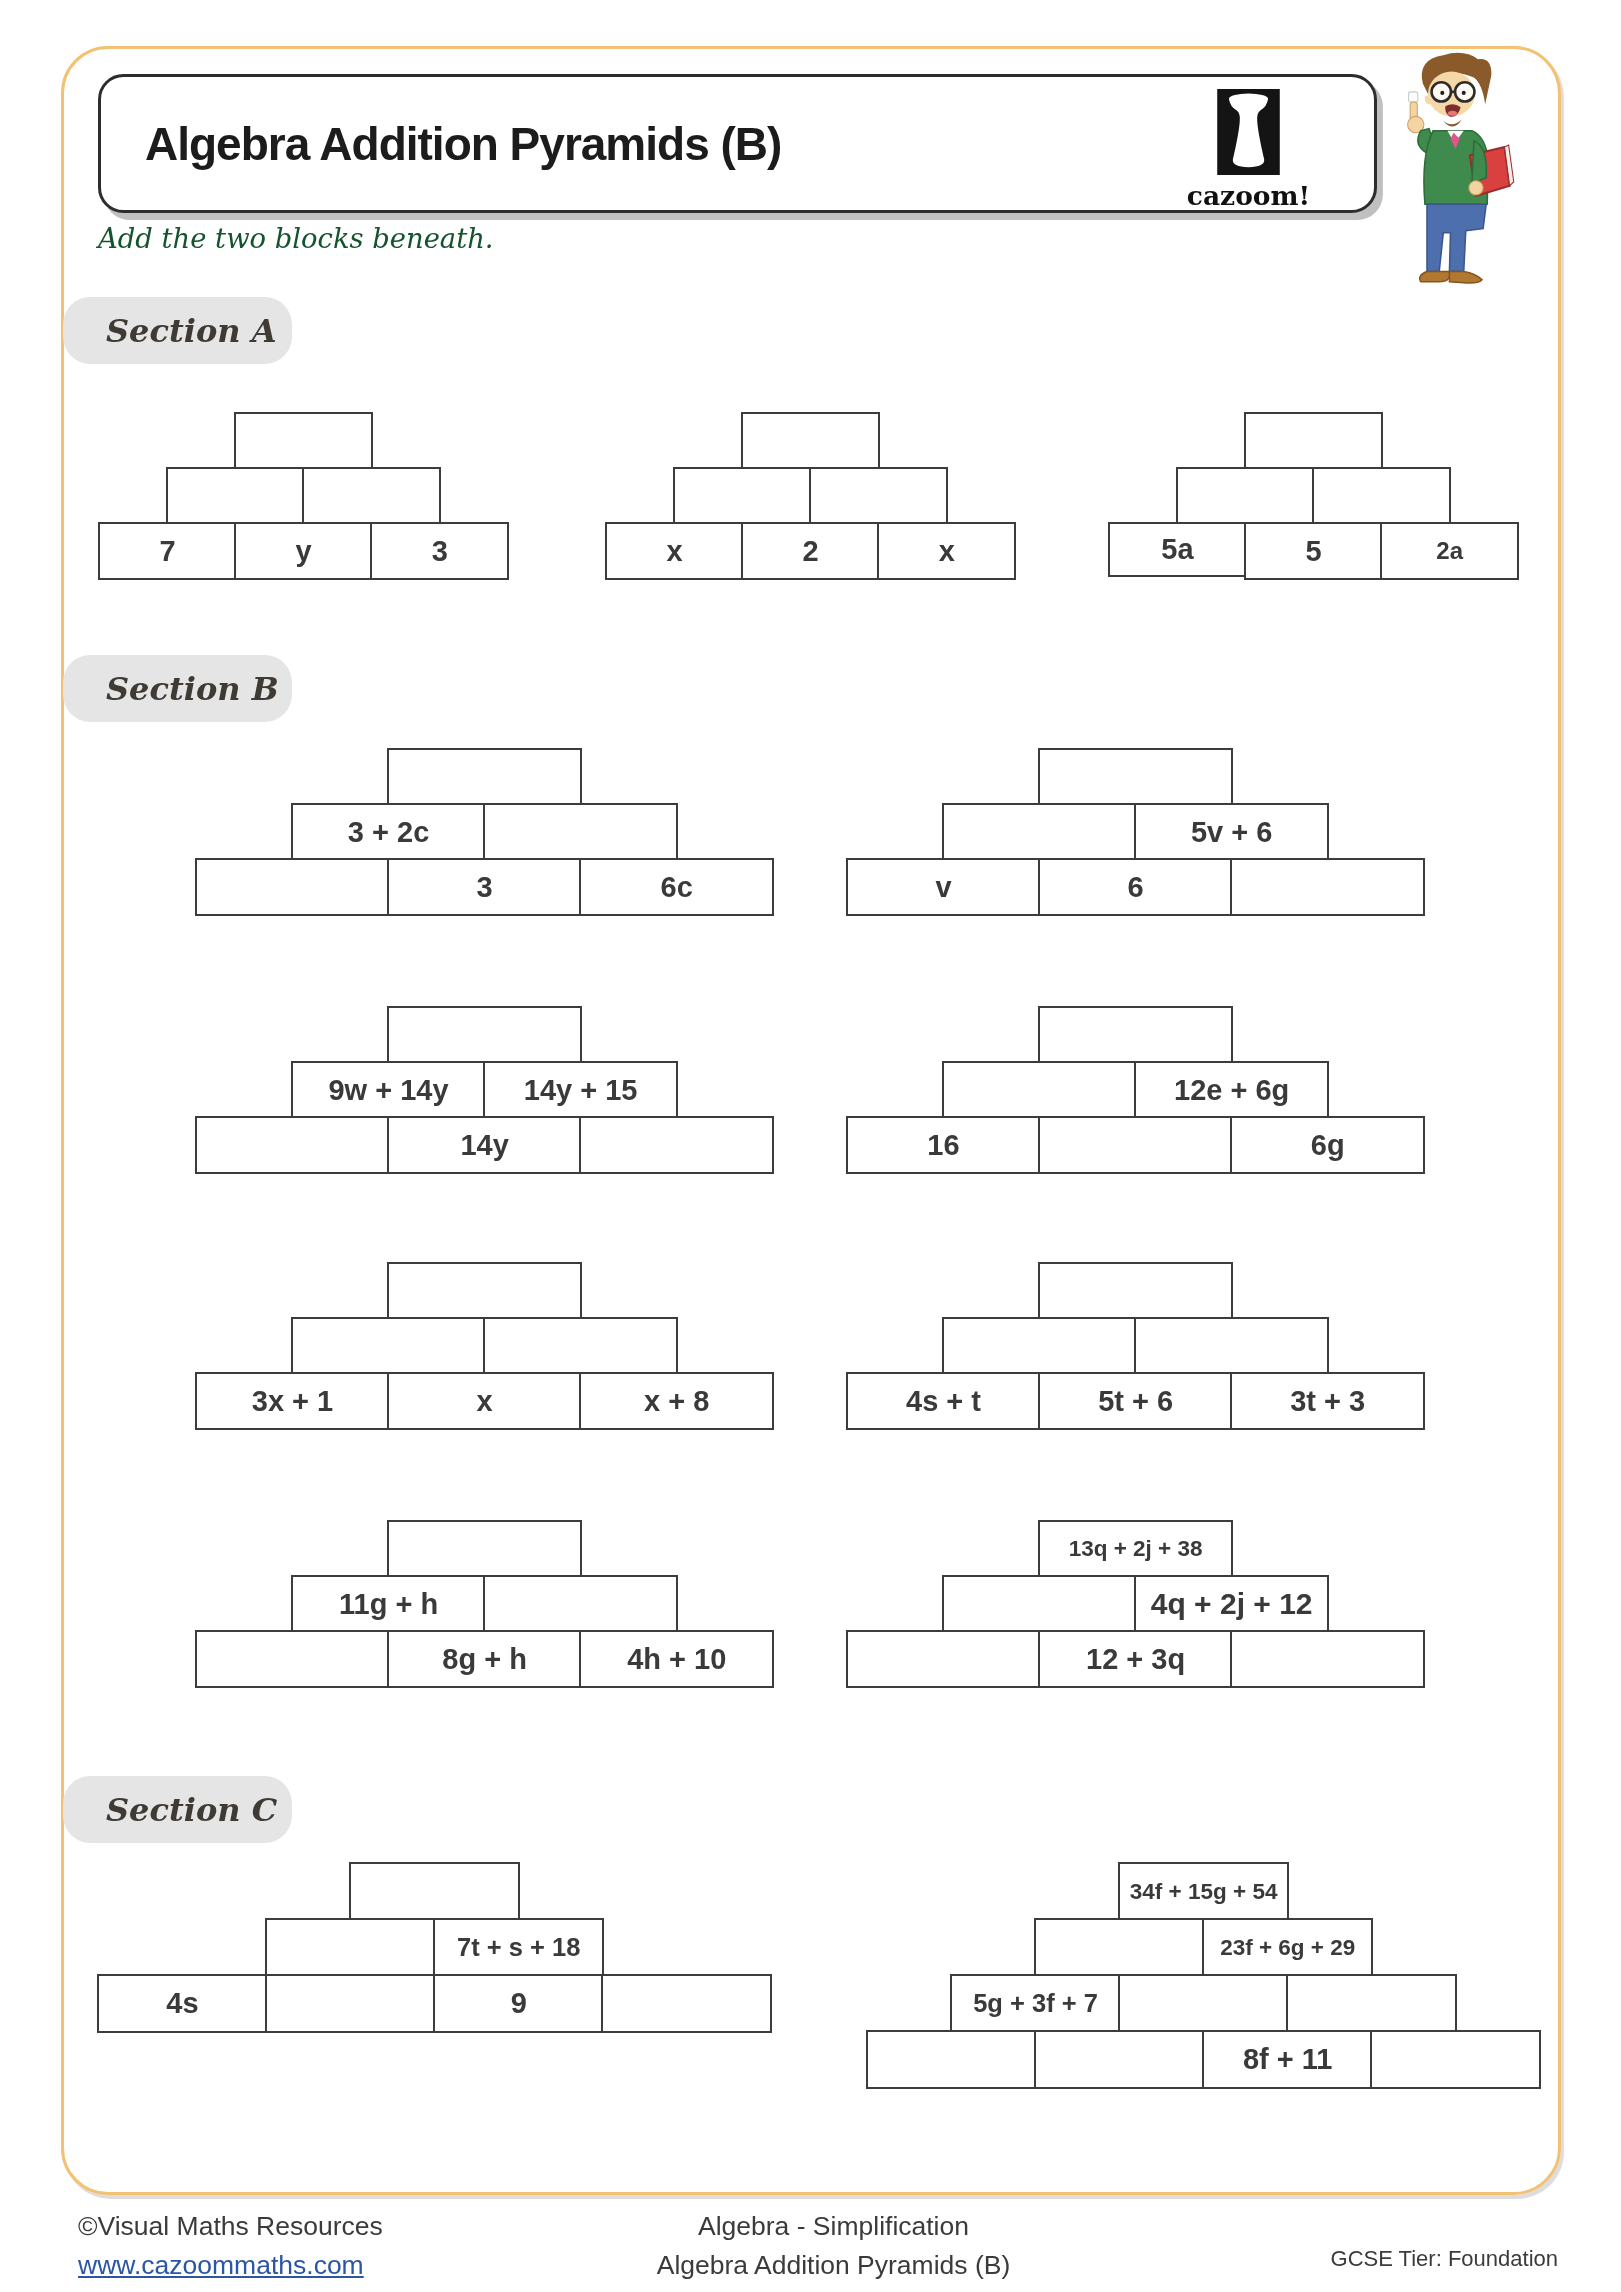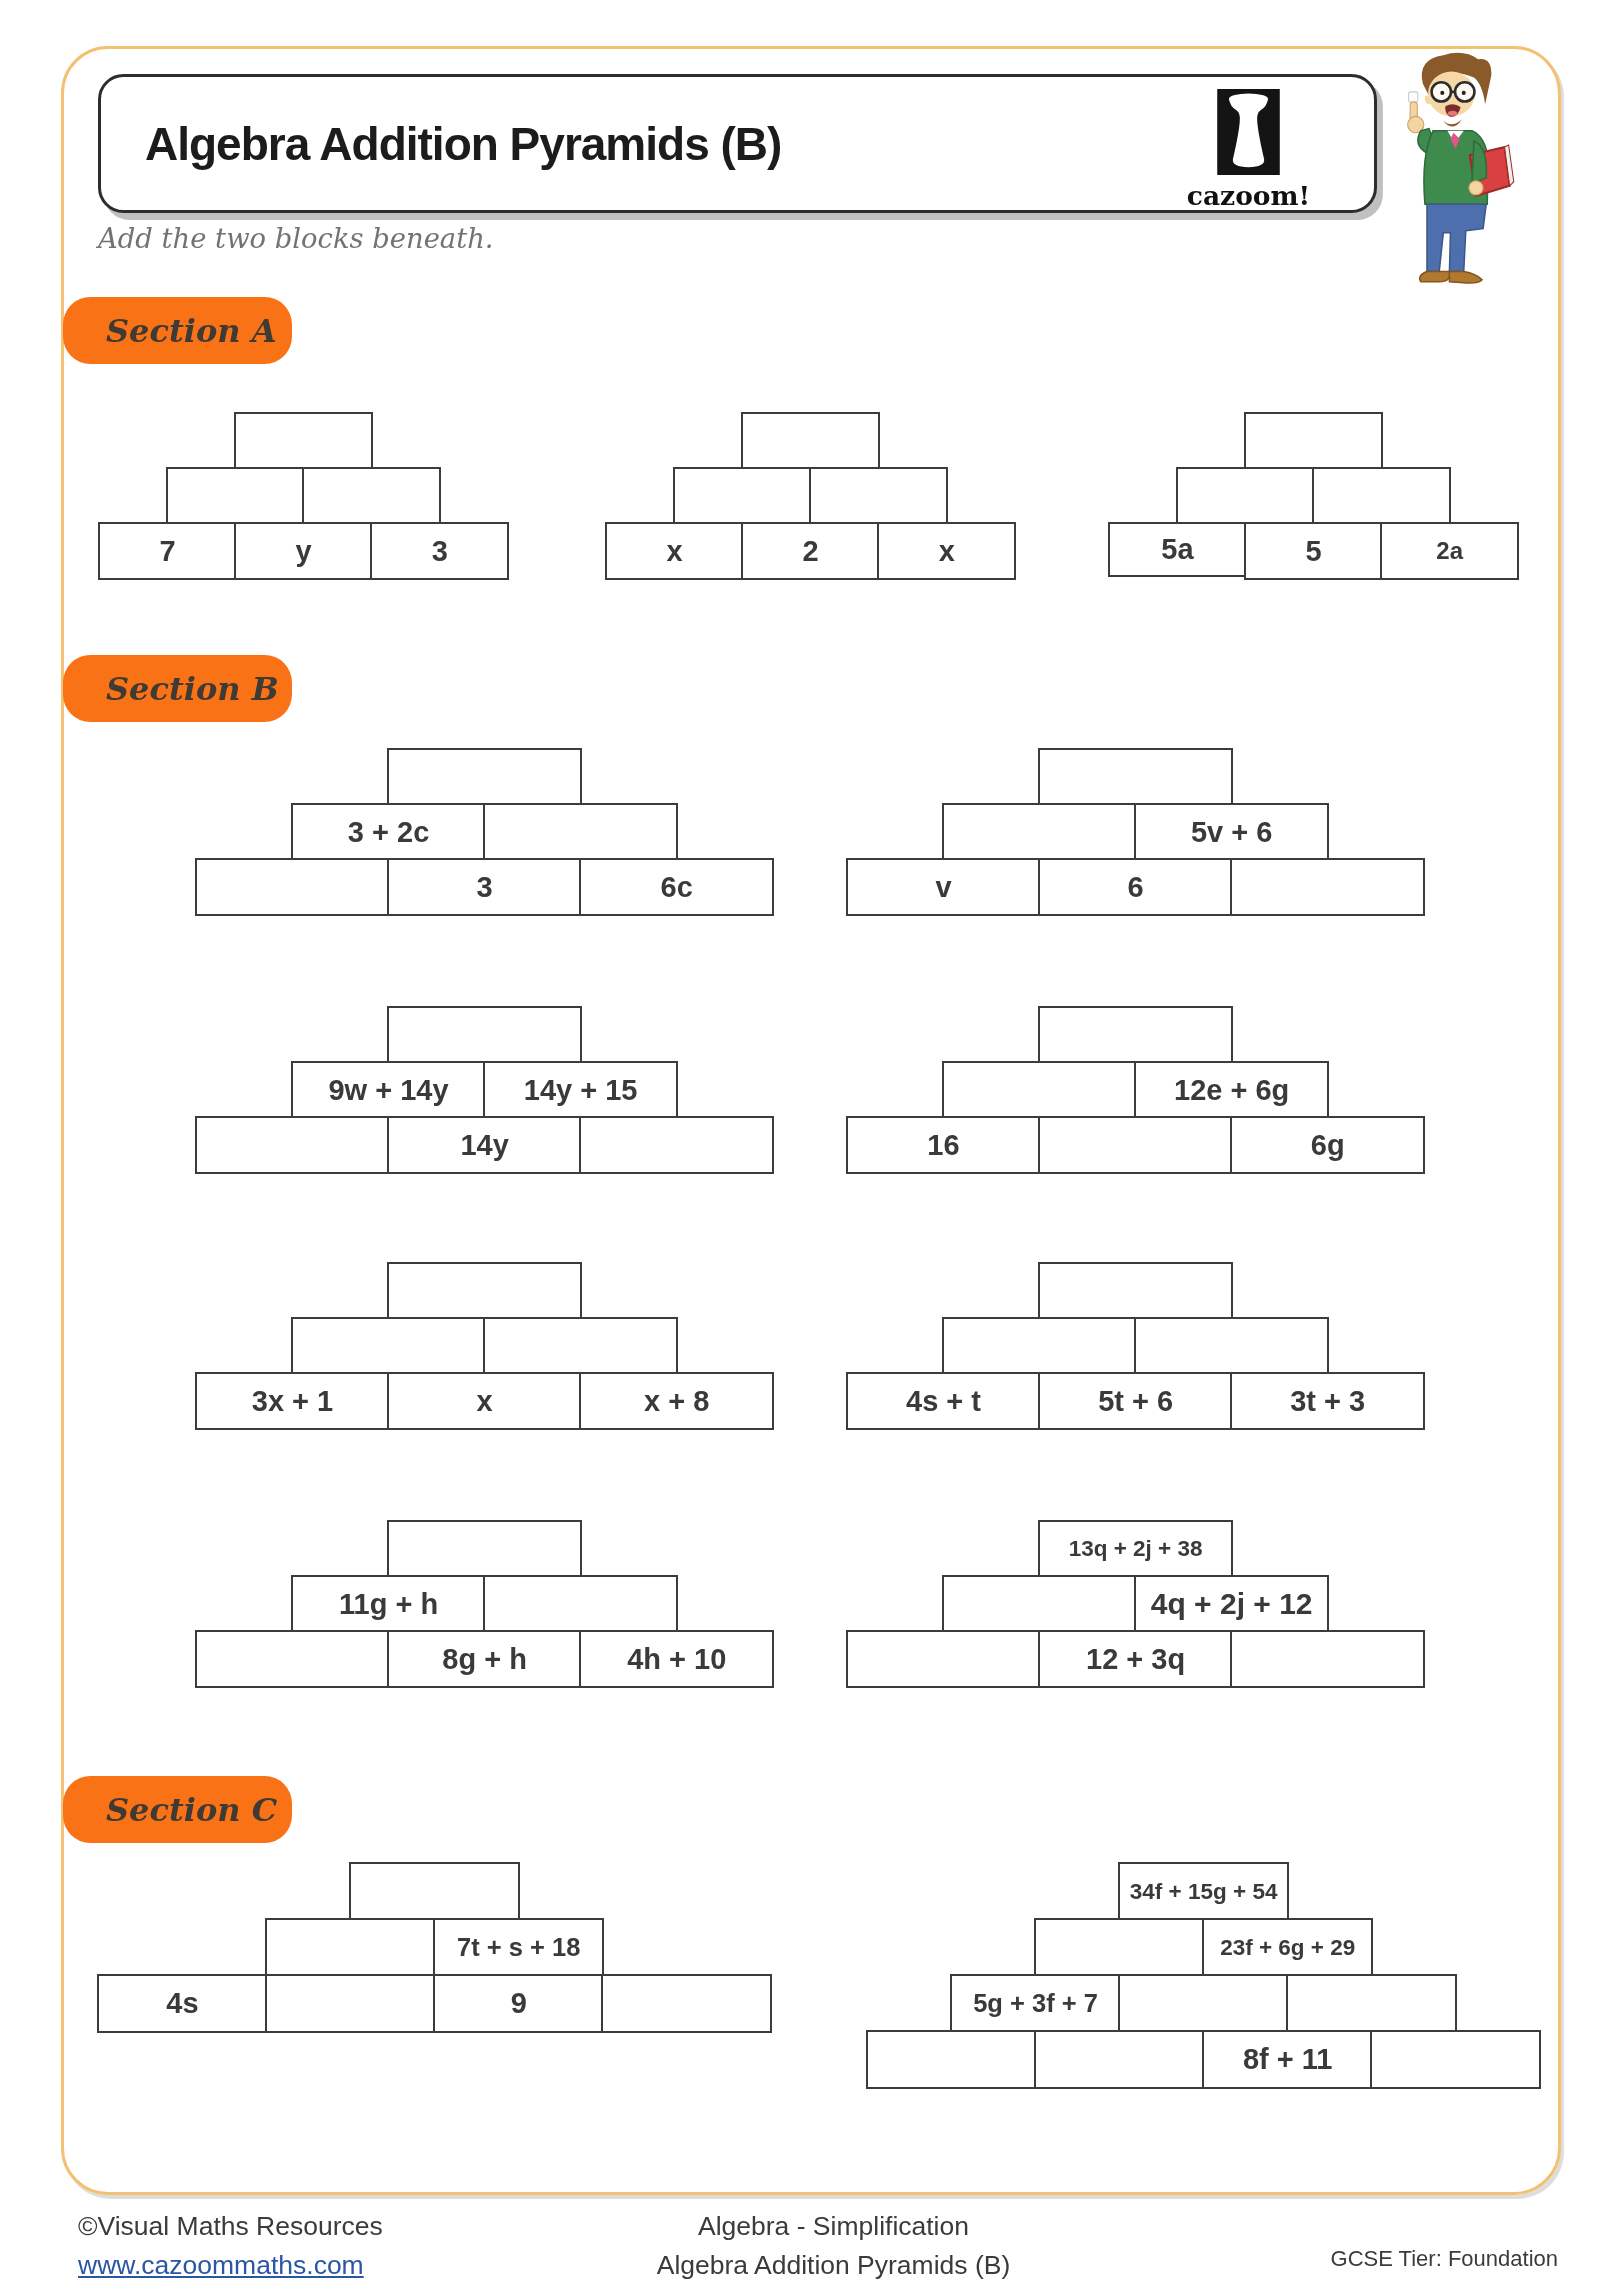--- a/index.html
+++ b/index.html
@@ -60,28 +60,28 @@
     left: 1384px; top: 49px;
     width: 137px; height: 245px;
   }
 
   .instruction {
     position: absolute;
     left: 98px; top: 223px;
     font-family: "DejaVu Serif", serif;
     font-style: italic;
     font-size: 27.4px;
-    color: #737373;
+    color: #14532d;
   }
 
   .section-pill {
     position: absolute;
     left: 63px;
     width: 229px; height: 67px;
-    background: #f97316;
+    background: #e5e5e5;
     border-radius: 27.4px;
     display: flex;
     align-items: center;
   }
   .section-pill span {
     padding-left: 43px;
     font-family: "DejaVu Serif", serif;
     font-style: italic;
     font-weight: bold;
     font-size: 32px;

